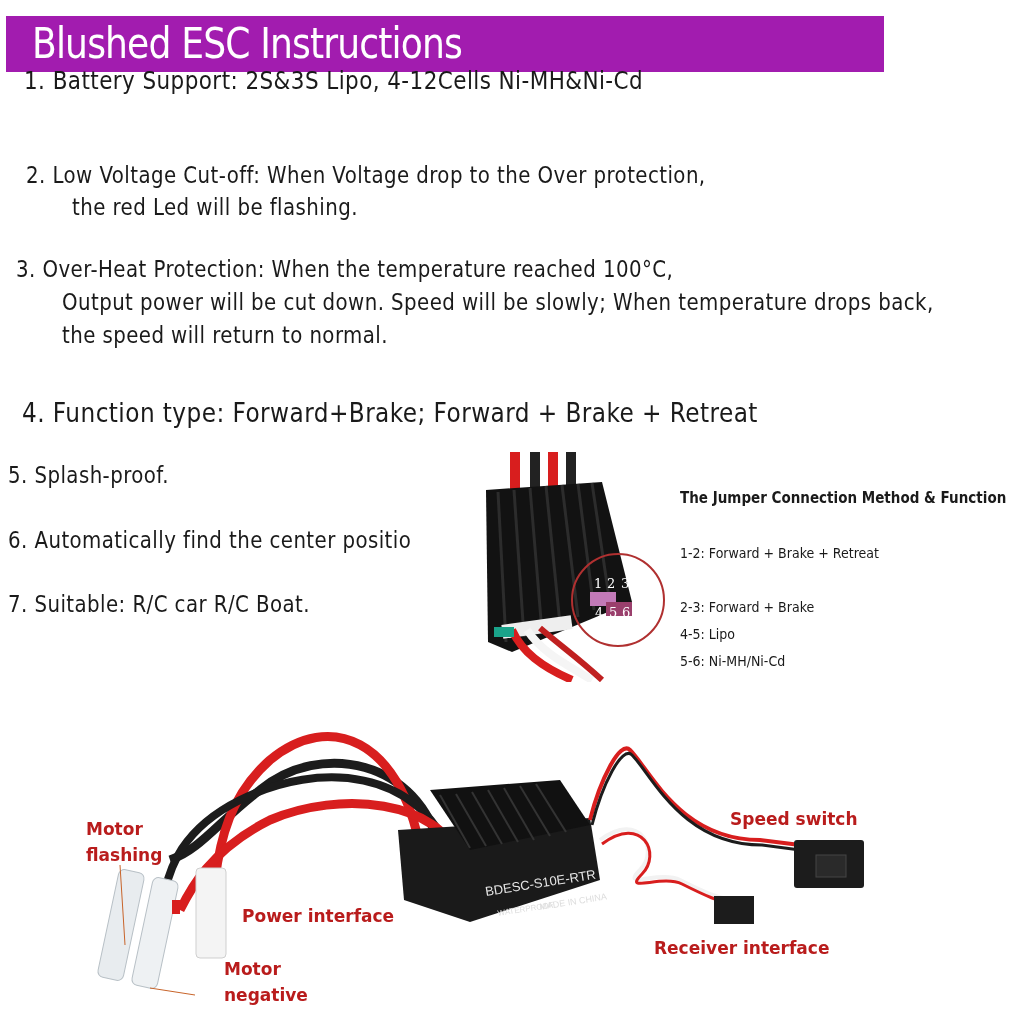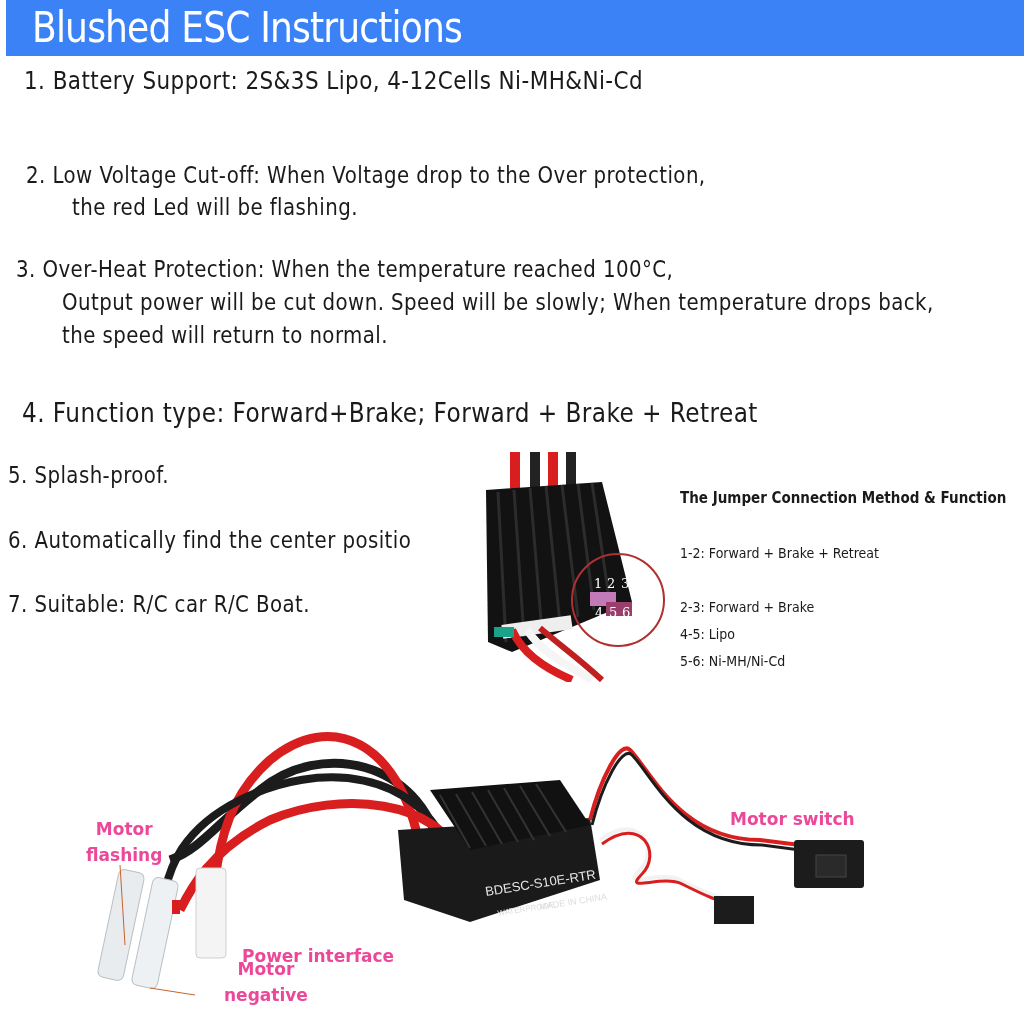--- a/index.html
+++ b/index.html
@@ -1,25 +1,25 @@
 <!DOCTYPE html>
 <html><head>
 <meta charset="utf-8">
 <style>
   html, body { margin: 0; padding: 0; }
   body { width: 1024px; height: 1024px; background: #ffffff; position: relative; overflow: hidden; font-family: "DejaVu Sans", sans-serif; color: #111; }
-  .title-bar { position: absolute; left: 6px; top: 0; width: 1018px; height: 56px; background: #3b82f6; }
+  .title-bar { position: absolute; left: 6px; top: 16px; width: 878px; height: 56px; background: #a21caf; }
   .title-text { position: absolute; left: 26px; top: 0px; font-family: "DejaVu Sans", sans-serif; font-size: 42px; color: #fff; letter-spacing: -1px; transform: scaleX(0.86); transform-origin: left center; line-height: 56px; white-space: nowrap; }
   .line { position: absolute; white-space: nowrap; font-family: "DejaVu Sans", sans-serif; color: #1a1a1a; transform-origin: left top; }
   .l-big { font-size: 25px; transform: scaleX(0.86); letter-spacing: 0.5px; }
   .l-mid { font-size: 23px; transform: scaleX(0.86); letter-spacing: 0.5px; }
   .l-func { font-size: 27px; transform: scaleX(0.86); letter-spacing: 0.5px; }
   .jumper-title { font-size: 15px; transform: scaleX(0.9); font-weight: bold; }
   .jumper-item { font-size: 14px; transform: scaleX(0.9); }
-  .callout { position: absolute; font-family: "DejaVu Sans", sans-serif; font-weight: bold; font-size: 17px; color: #ec4899; white-space: nowrap; text-align: center; line-height: 26px; }
+  .callout { position: absolute; font-family: "DejaVu Sans", sans-serif; font-weight: bold; font-size: 17px; color: #b91c1c; white-space: nowrap; text-align: left; line-height: 26px; }
   svg { position: absolute; }
 </style>
 </head>
 <body>
 
 <div class="title-bar">
   <div class="title-text">Blushed ESC Instructions</div>
 </div>
 
 <div>
@@ -141,19 +141,20 @@
     <rect x="816" y="155" width="30" height="22" fill="#2a2a2a" stroke="#444"></rect>
 
     <line x1="120" y1="165" x2="125" y2="245" stroke="#c8642a" stroke-width="1"></line>
     <line x1="150" y1="288" x2="195" y2="295" stroke="#c8642a" stroke-width="1"></line>
   </svg>
 
   <div class="callout" style="left:86px; top:116px;">
     <div>Motor</div>
     <div>flashing</div>
   </div>
-  <div class="callout" style="left:242px; top:203px;margin-top:40px;">Power interface</div>
+  <div class="callout" style="left:242px; top:203px;">Power interface</div>
   <div class="callout" style="left:224px; top:256px;">
     <div>Motor</div>
     <div>negative</div>
   </div>
-  <div class="callout" style="left:730px; top:106px;">Motor switch</div>
+  <div class="callout" style="left:730px; top:106px;">Speed switch</div>
+  <div class="callout" style="left:654px; top:235px;">Receiver interface</div>
 </div>
 
 </body></html>

